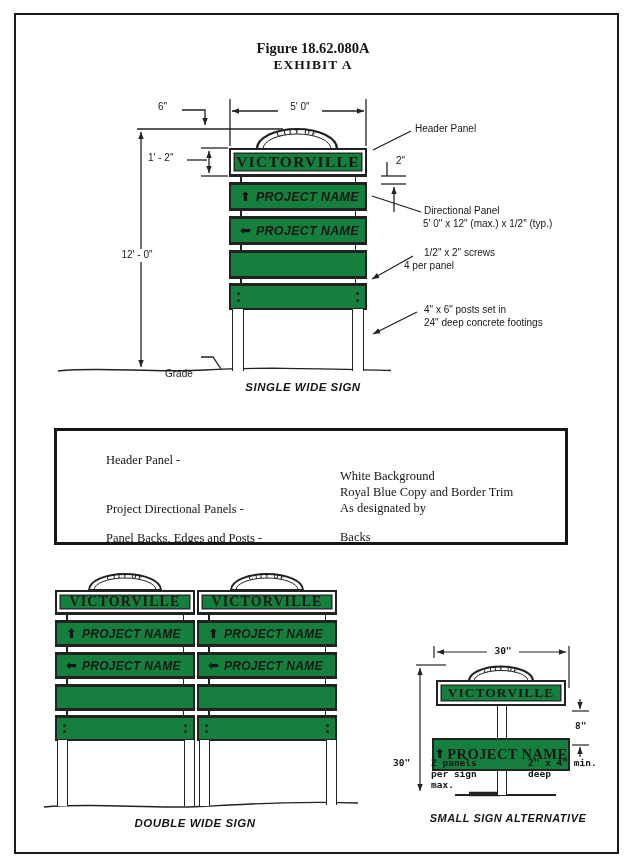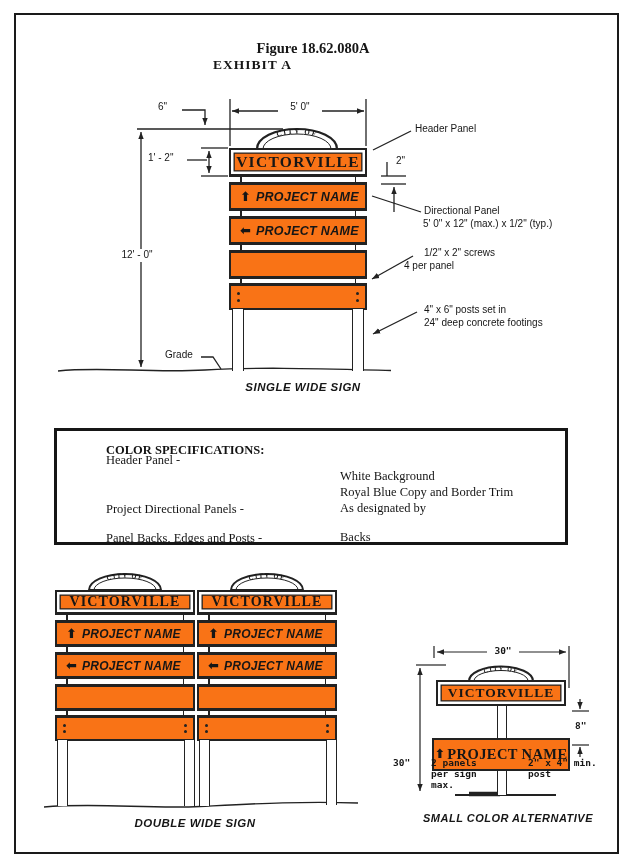--- a/index.html
+++ b/index.html
@@ -6,21 +6,21 @@
   .page{position:relative;width:632px;height:864px;background:#fff;overflow:hidden;
         font-family:"Liberation Sans",sans-serif;color:#161616}
   .abs{position:absolute}
   .frame{position:absolute;left:14px;top:13px;width:601px;height:837px;border:2px solid #1a1a1a}
   .t{position:absolute;font-size:10px;line-height:1.25;white-space:nowrap;color:#161616}
   .bgw{background:#fff;padding:0 2px;text-align:center}
   .serifb{font-family:"Liberation Serif",serif;font-weight:bold}
   .cap{font-style:italic;font-weight:bold;font-size:11.5px;letter-spacing:.5px;text-align:center;font-family:"Liberation Sans",sans-serif}
   .mono{font-family:"DejaVu Sans Mono",monospace;font-size:9.5px;font-weight:bold;line-height:11px}
   .stack{position:absolute}
-  .panel{box-sizing:border-box;background:#f97316;border:2px solid #222;position:relative}
+  .panel{box-sizing:border-box;background:#15803d;border:2px solid #222;position:relative}
   .dbl{box-shadow:inset 0 0 0 2.5px #fff, inset 0 0 0 3.8px #222}
   .hdr{display:flex;align-items:center;justify-content:center}
   .proj{display:flex;align-items:center;padding-left:9px}
   .strip{box-sizing:border-box;height:7px;background:#fff;border-top:1.6px solid #222;border-bottom:1.6px solid #222;position:relative}
   .strip::before,.strip::after{content:"";position:absolute;top:0;bottom:0;width:1.5px;background:#222}
   .strip::before{left:11px}.strip::after{right:11px}
   .thin{height:6px}
   .vic{font-family:"Liberation Serif",serif;font-weight:bold;letter-spacing:1.3px;font-size:15.5px}
   .vic.sm{font-size:14px;letter-spacing:1.1px}
   .vic.xs{font-size:13.5px;letter-spacing:1px}
@@ -104,21 +104,21 @@
       <line x1="455" y1="759" x2="455" y2="749" marker-end="url(#ah)"></line>
       <line x1="526" y1="764" x2="511" y2="764" marker-end="url(#ah)"></line>
     </g>
     <g stroke="#222" fill="none">
       <line x1="455" y1="795" x2="556" y2="795" stroke-width="2"></line>
       <line x1="469" y1="794" x2="500" y2="794" stroke-width="4.5"></line>
     </g>
   </svg>
 
   <div class="t serifb" style="left:213px;top:39px;width:200px;text-align:center;font-size:14.5px">Figure 18.62.080A</div>
-  <div class="t serifb" style="left:213px;top:57px;width:200px;font-size:13.5px;letter-spacing:1px">EXHIBIT A</div>
+  <div class="t serifb" style="left:213px;top:57px;width:200px;text-align:center;font-size:13.5px;letter-spacing:1px">EXHIBIT A</div>
 
   <div class="stack" style="left:229px;top:148px;width:138px">
     <div class="panel dbl hdr" style="height:28px">
       <span class="vic">VICTORVILLE</span>
     </div>
     <div class="strip"></div>
     <div class="panel proj" style="height:27px">
       <span class="ar">⬆</span>
       <span class="pn">PROJECT NAME</span>
     </div>
@@ -145,32 +145,31 @@
     <path d="M9,25 A34,15 0 0 1 77,25" fill="none" stroke="#222" stroke-width="1"></path>
     <path id="arcA" d="M14,22.5 A29,13 0 0 1 72,22.5" fill="none"></path>
     <text class="arch-text" style="font-size:7px;letter-spacing:1.6px" text-anchor="middle"><textPath href="#arcA" startOffset="50%">CITY OF</textPath></text>
   </svg>
 
   <div class="t" style="left:158px;top:101px">6"</div>
   <div class="t bgw" style="left:278px;top:101px;width:40px">5' 0"</div>
   <div class="t" style="left:148px;top:152px">1' - 2"</div>
   <div class="t" style="left:396px;top:155px">2"</div>
   <div class="t bgw" style="left:112px;top:249px;width:46px">12' - 0"</div>
-  <div class="t" style="left:165px;top:349px">Grade</div>
+  <div class="t" style="left:165px;top:368px">Grade</div>
   <div class="t" style="left:415px;top:123px">Header Panel</div>
   <div class="t" style="left:424px;top:205px">Directional Panel</div>
   <div class="t" style="left:423px;top:218px">5' 0" x 12" (max.) x 1/2" (typ.)</div>
   <div class="t" style="left:424px;top:247px">1/2" x 2" screws</div>
   <div class="t" style="left:404px;top:260px">4 per panel</div>
   <div class="t" style="left:424px;top:304px">4" x 6" posts set in</div>
   <div class="t" style="left:424px;top:317px">24" deep concrete footings</div>
   <div class="t cap" style="left:226px;top:380px;width:154px">SINGLE WIDE SIGN</div>
 
   <div class="specbox">
-    <div class="spec" style="left:49px;top:12px;font-weight:600">COLOR SPECIFICATIONS:</div>
     <div class="spec" style="left:49px;top:22px">Header Panel -</div>
     <div class="spec" style="left:283px;top:38px">White Background</div>
     <div class="spec" style="left:283px;top:54px">Royal Blue Copy and Border Trim</div>
     <div class="spec" style="left:49px;top:71px">Project Directional Panels -</div>
     <div class="spec" style="left:283px;top:70px">As designated by</div>
     <div class="spec" style="left:49px;top:100px">Panel Backs, Edges and Posts -</div>
     <div class="spec" style="left:283px;top:99px">Backs</div>
   </div>
 
   <div class="stack" style="left:55px;top:590px;width:140px">
@@ -258,16 +257,16 @@
   <div class="t mono bgw" style="left:487px;top:645px;width:28px">30"</div>
   <div class="t mono" style="left:393px;top:757px">30"</div>
   <div class="t mono" style="left:575px;top:720px">8"</div>
   <div class="abs" style="left:431px;top:757px">
     <div class="mono">2 panels</div>
     <div class="mono">per sign</div>
     <div class="mono">max.</div>
   </div>
   <div class="abs" style="left:528px;top:757px">
     <div class="mono">2" x 4" min.</div>
-    <div class="mono">post</div>
-  </div>
-  <div class="t cap" style="left:419px;top:812px;width:178px;font-size:11px">SMALL COLOR ALTERNATIVE</div>
+    <div class="mono">deep</div>
+  </div>
+  <div class="t cap" style="left:419px;top:812px;width:178px;font-size:11px">SMALL SIGN ALTERNATIVE</div>
 </div>
 
 </body></html>

